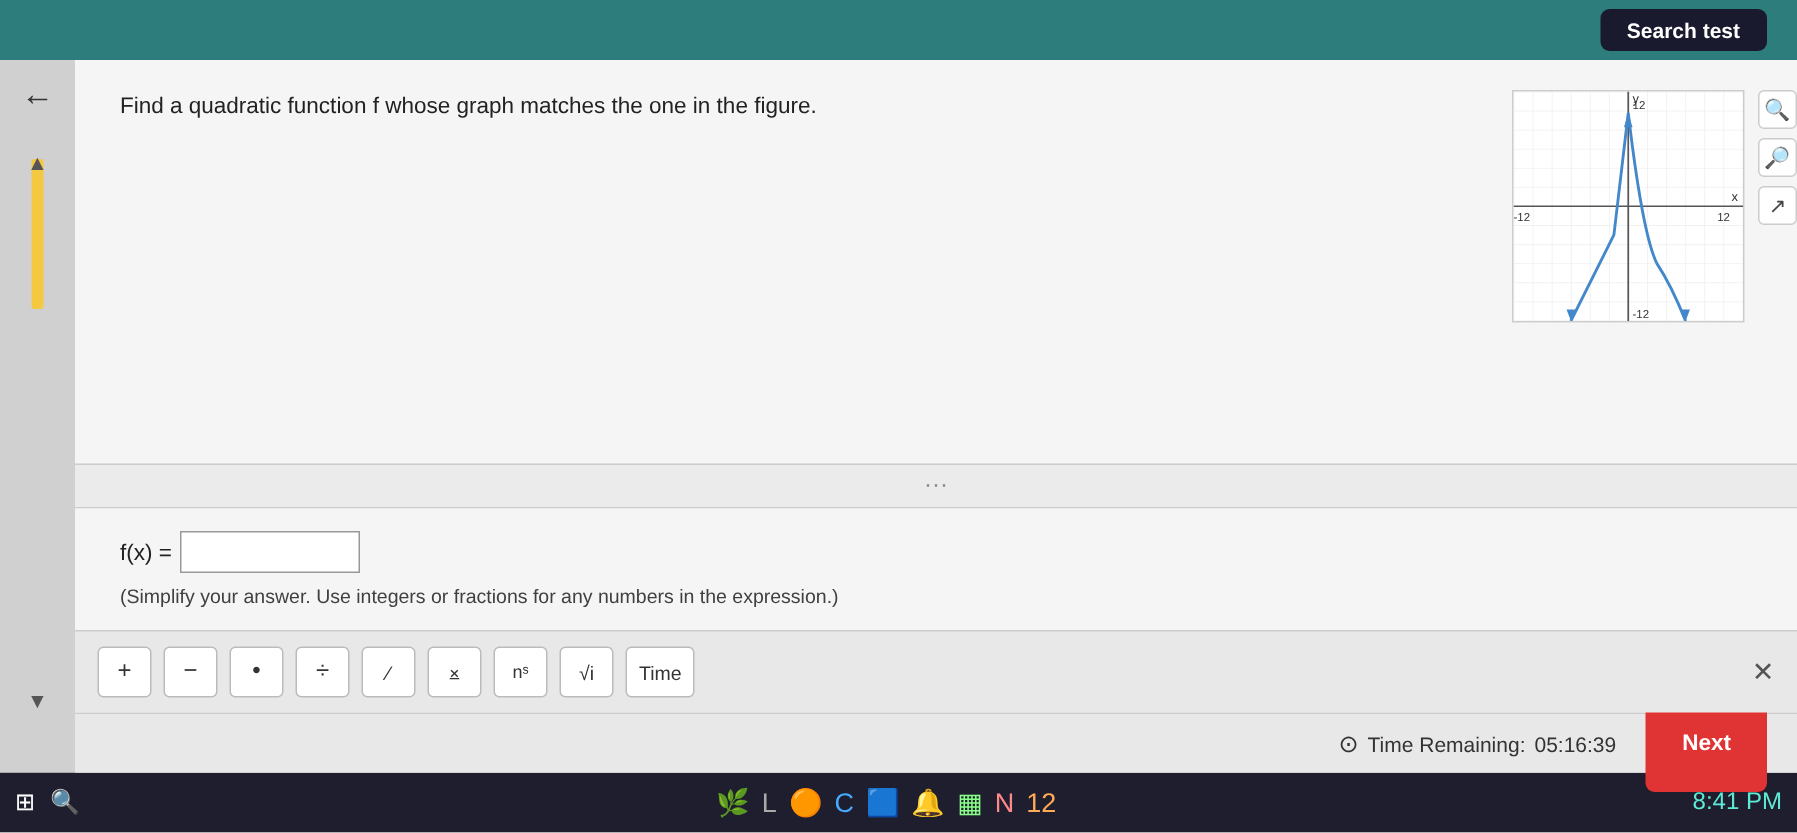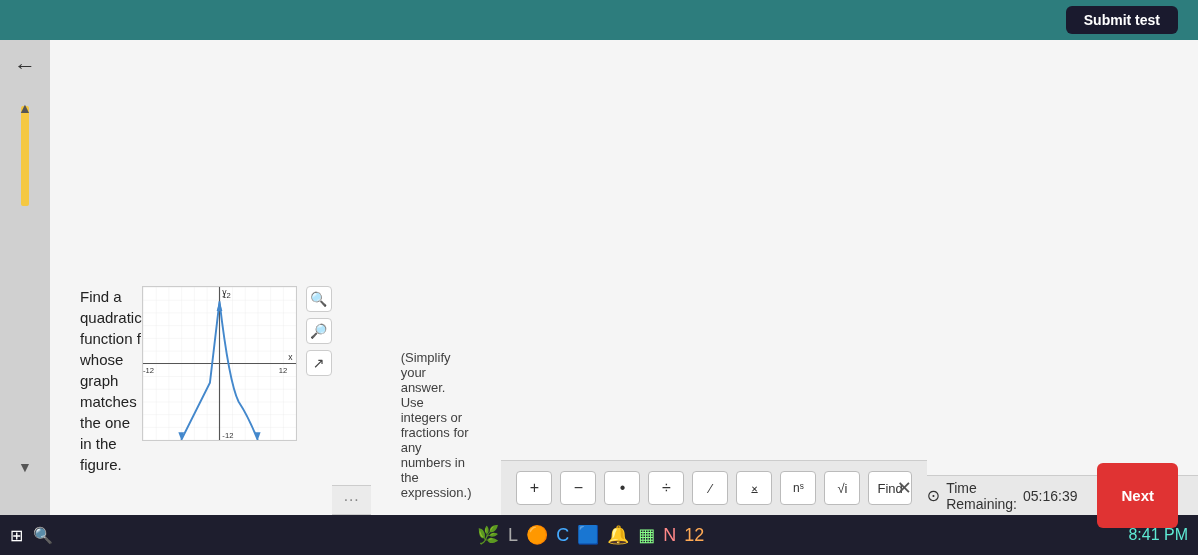--- a/index.html
+++ b/index.html
@@ -70,23 +70,23 @@
       cursor: pointer;
     }
     .scroll-up { top: 60px; }
     .scroll-down { bottom: 40px; }
 
     
     .content-panel {
       flex: 1;
       background: #f5f5f5;
       display: flex;
+      flex-direction: column;
       padding: 0;
       position: relative;
-      align-items: flex-end;
     }
 
     .question-area {
       flex: 1;
       padding: 20px 30px;
       display: flex;
       flex-direction: column;
       background: #f5f5f5;
     }
 
@@ -289,21 +289,21 @@
     }
     .taskbar-mid-icon {
       font-size: 18px;
       cursor: pointer;
     }
   </style>
 </head>
 <body>
 
 <div class="top-bar">
-  <button class="submit-btn">Submit test</button>
+  <button class="submit-btn">Search test</button>
 </div>
 
 <div class="main-area">
 
   <div class="left-sidebar">
     <span class="back-arrow">←</span>
     <div class="yellow-bar"></div>
     <span class="scroll-up">▲</span>
     <span class="scroll-down">▼</span>
   </div>
@@ -350,33 +350,37 @@
           </div>
         </div>
       </div>
     </div>
 
     <div class="divider-area">
       <span class="divider-dots">···</span>
     </div>
 
     <div class="answer-area">
+      <div class="answer-line">
+        <span>f(x) =</span>
+        <div class="answer-box" contenteditable="true" style=""></div>
+      </div>
       <p class="simplify-note">(Simplify your answer. Use integers or fractions for any numbers in the expression.)</p>
     </div>
 
     <div class="math-toolbar">
       <button class="math-btn">+</button>
       <button class="math-btn">−</button>
       <button class="math-btn">•</button>
       <button class="math-btn">÷</button>
       <button class="math-btn" style="font-size:13px;">⁄</button>
       <button class="math-btn" style="font-size:13px;">⨱</button>
       <button class="math-btn" style="font-size:12px;">nˢ</button>
       <button class="math-btn" style="font-size:13px;">√i</button>
-      <button class="math-btn" style="font-size:13px;">Find</button>
+      <button class="math-btn" style="font-size:13px;">Time</button>
       <span class="close-x">✕</span>
     </div>
 
     <div class="bottom-bar">
       <div class="time-remaining">
         <span class="clock-icon">⊙</span>
         <span>Time Remaining:</span>
         <span>05:16:39</span>
       </div>
       <button class="next-btn">Next</button>

